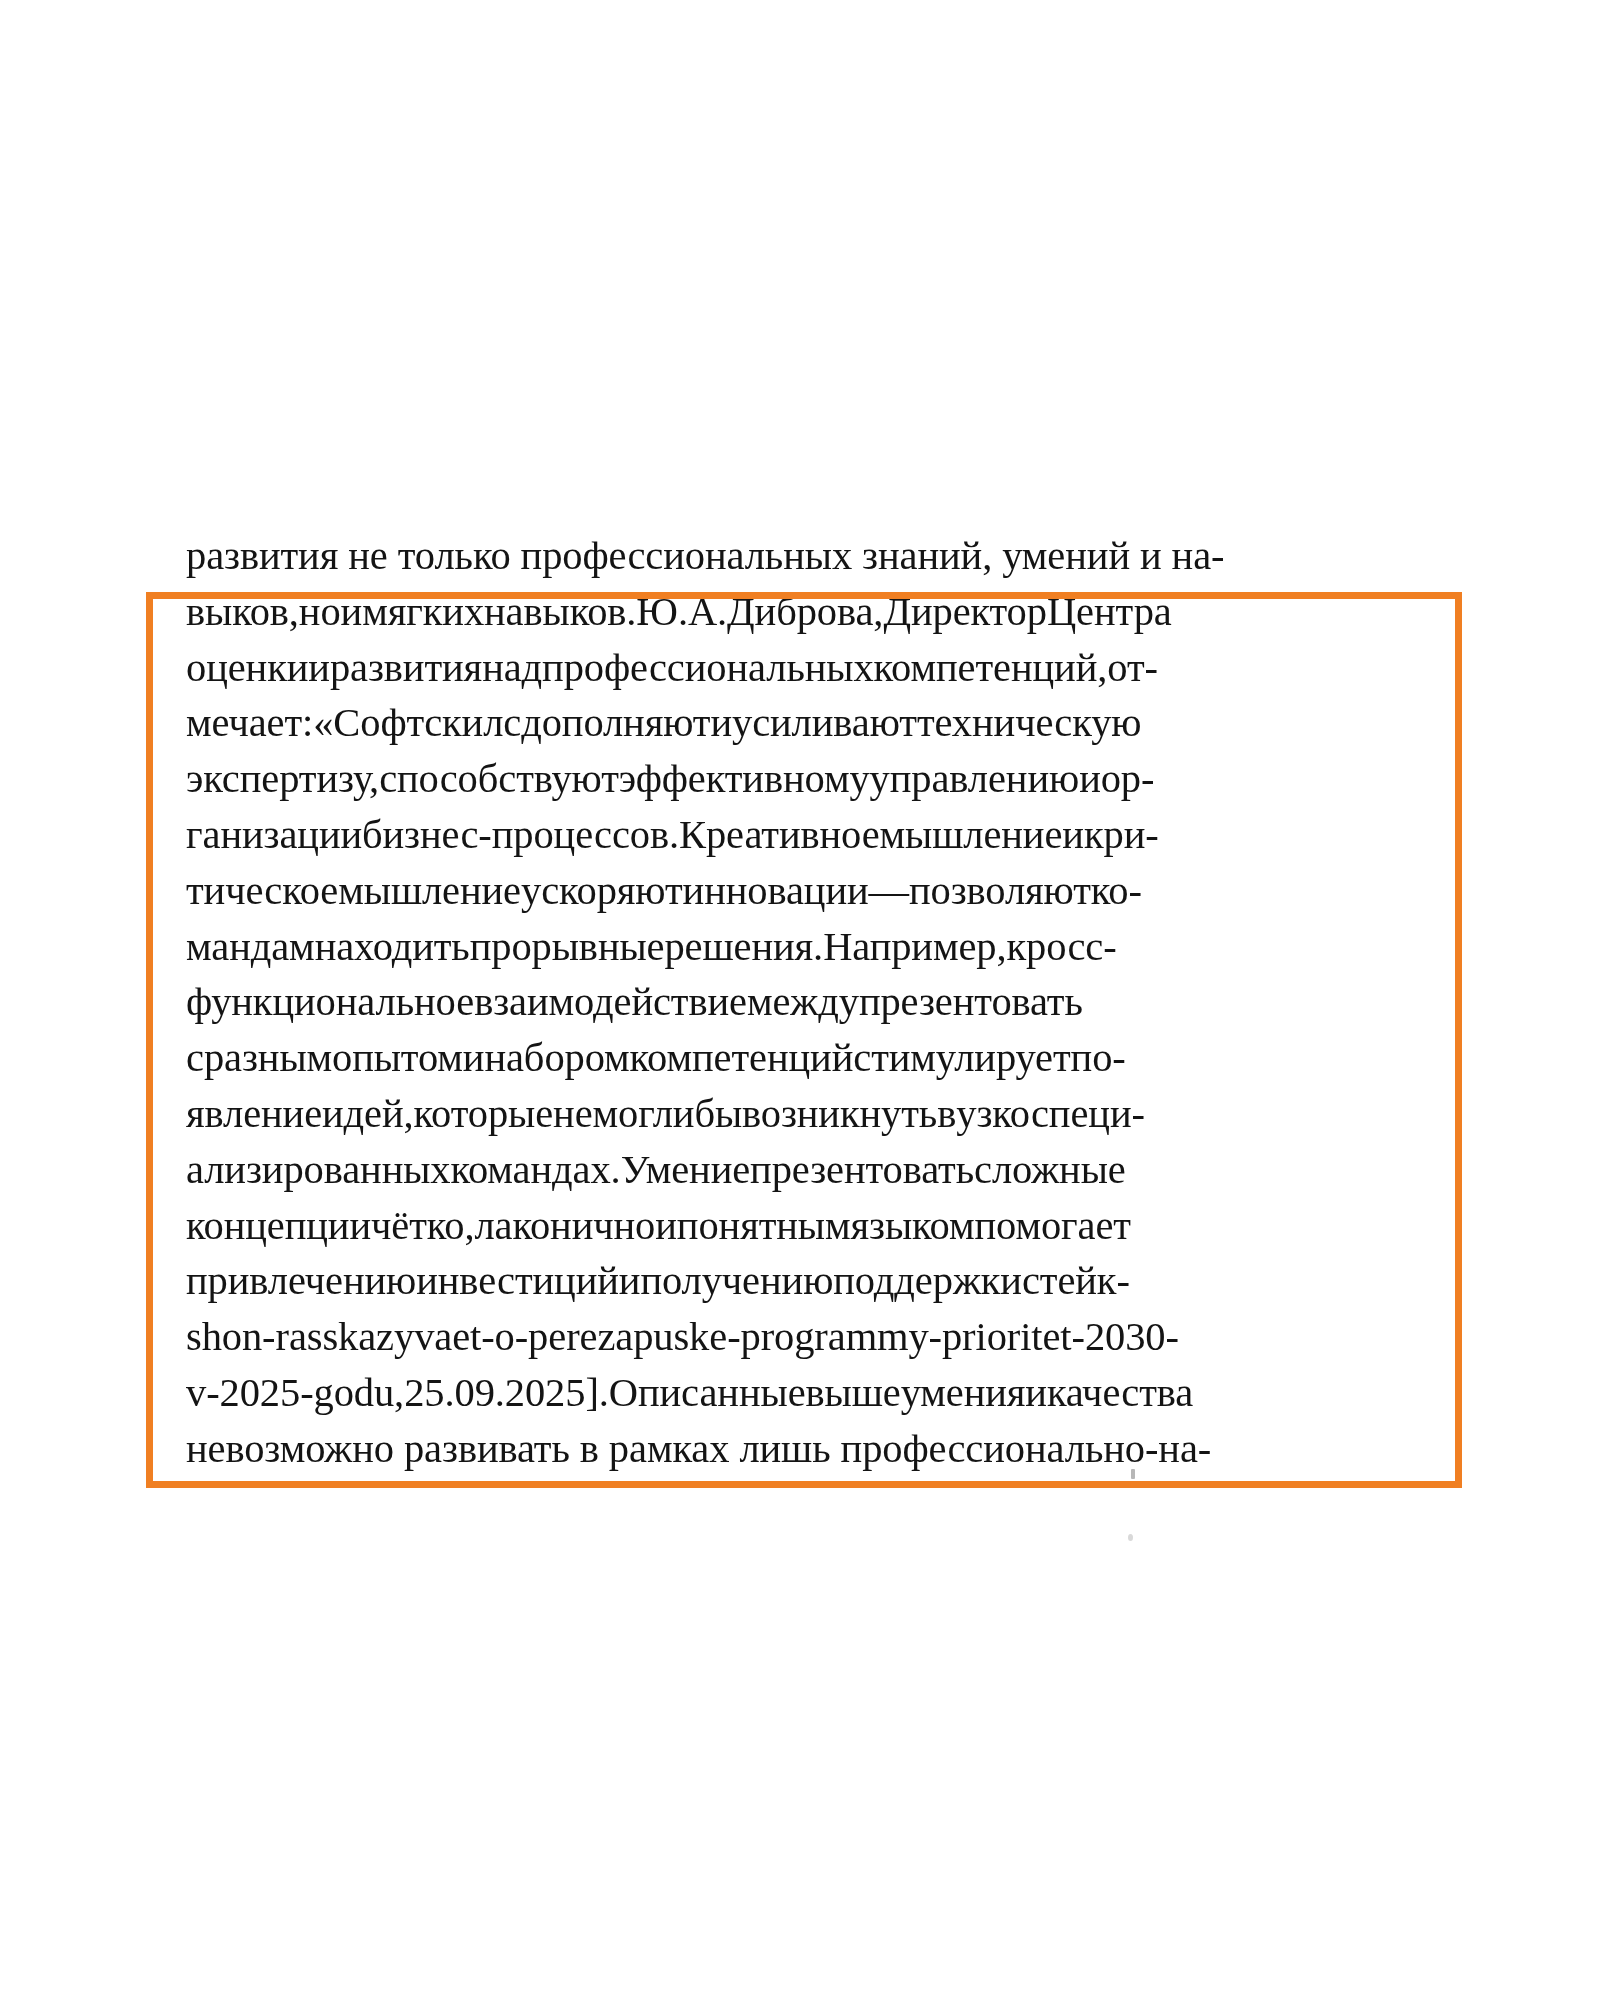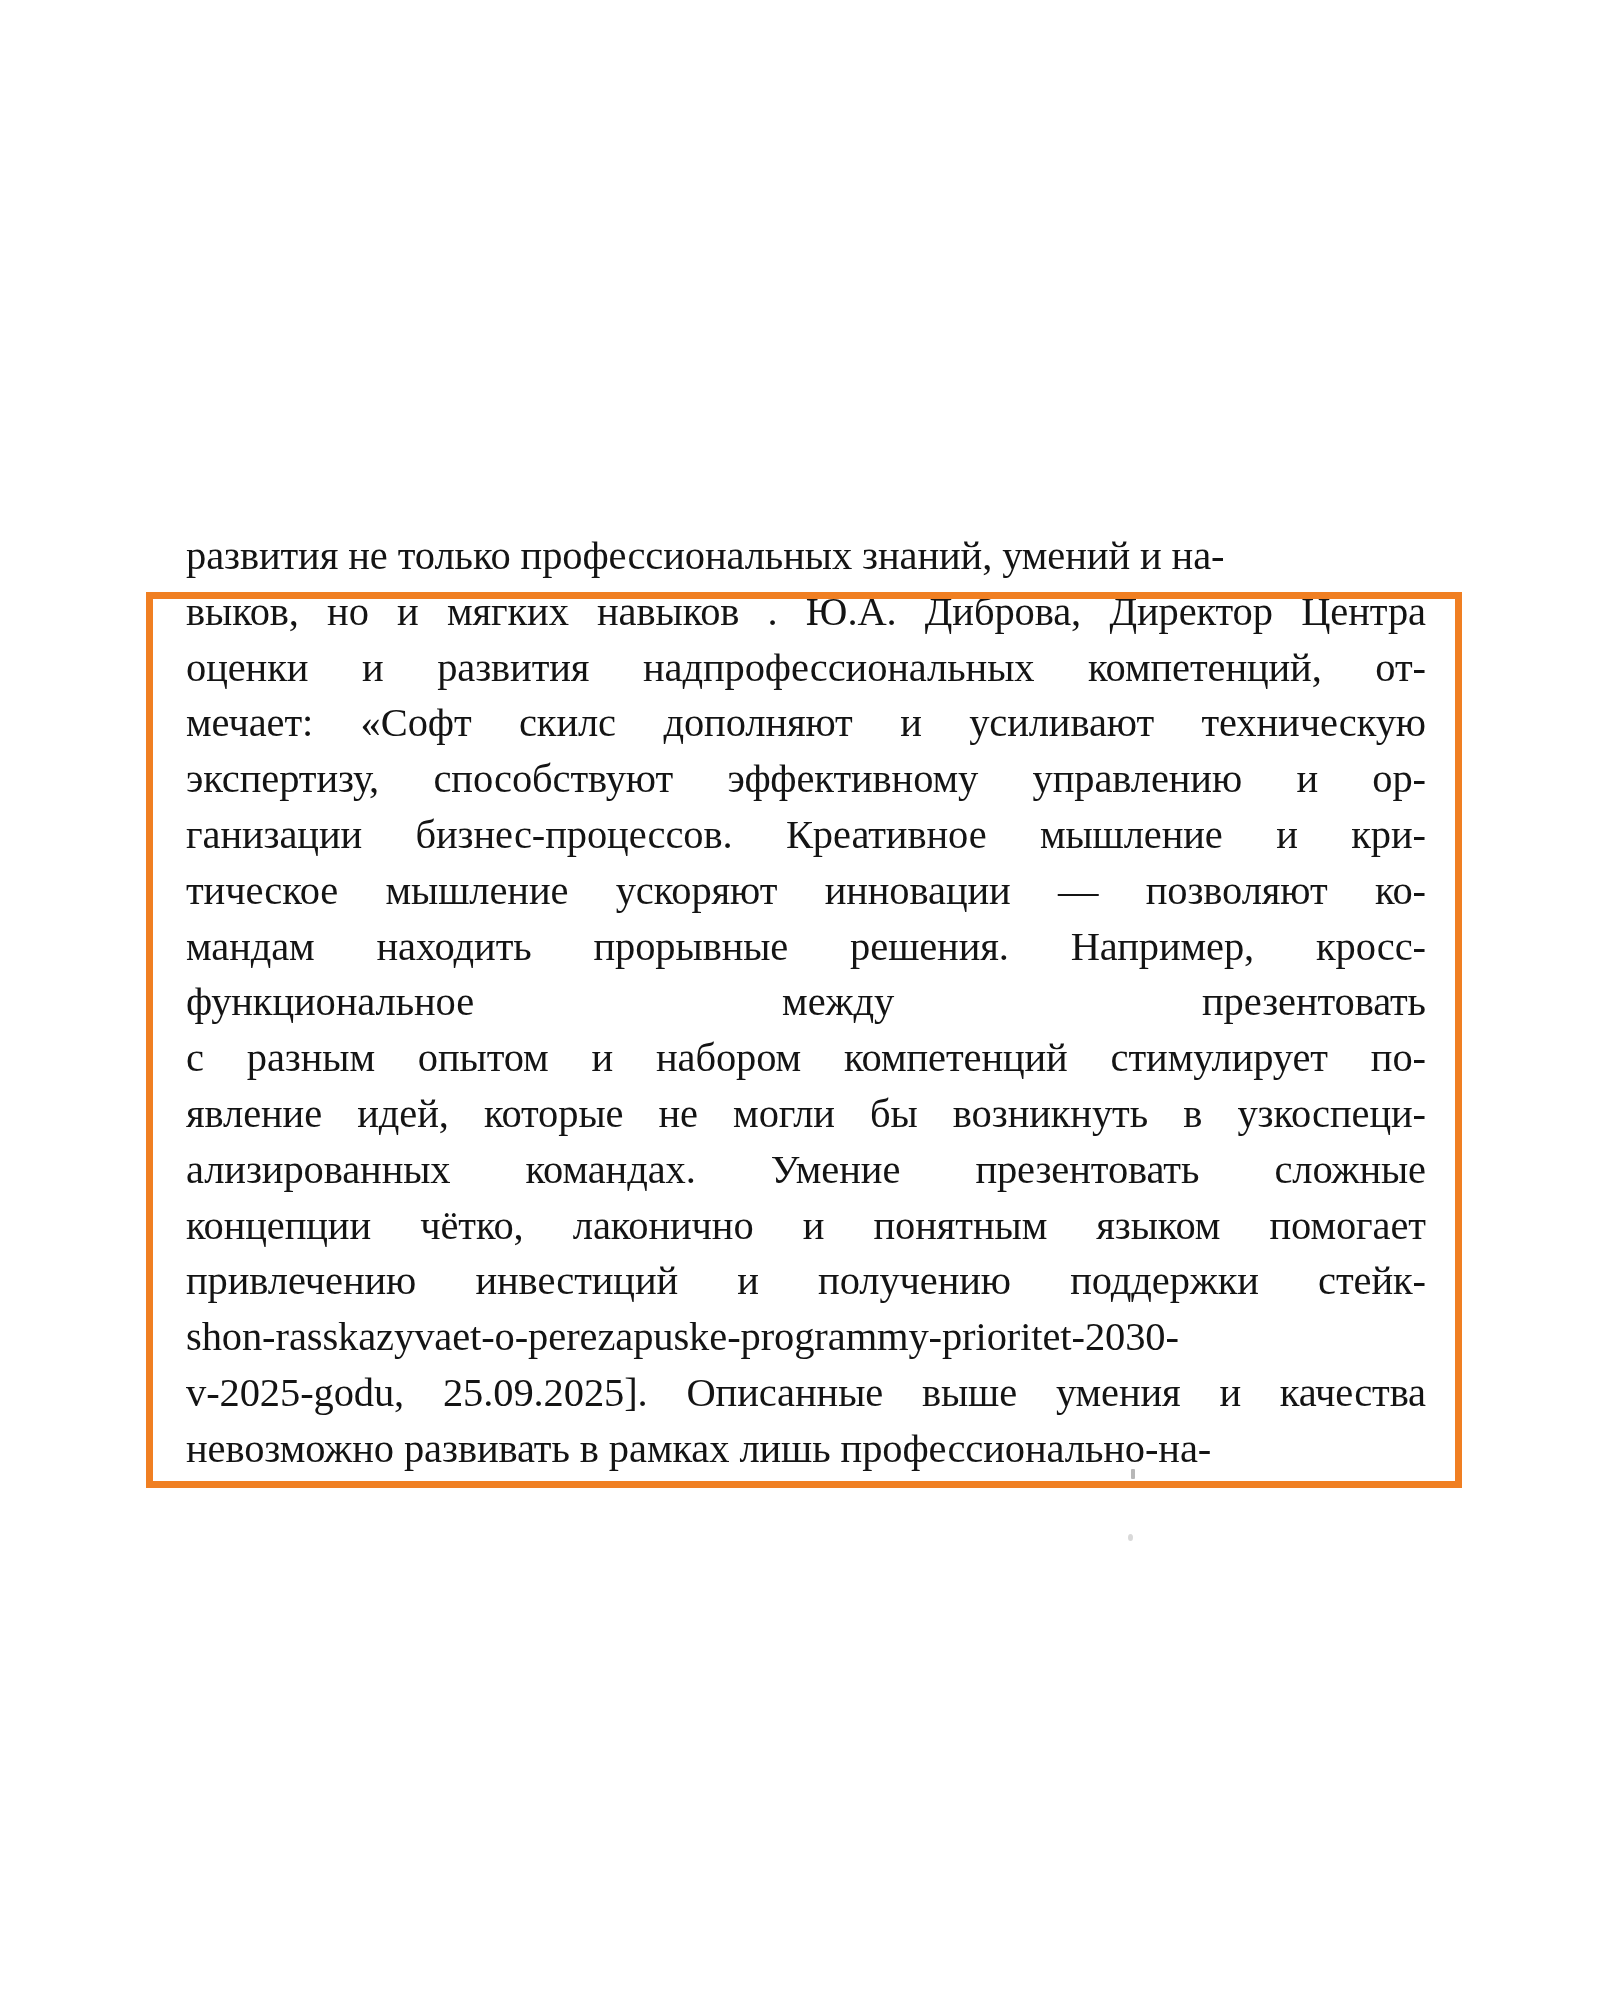--- a/index.html
+++ b/index.html
@@ -33,21 +33,20 @@
     -webkit-font-smoothing: antialiased;
   }
   #text-body .ln {
     display: block;
     white-space: nowrap;
     height: 55.8px;
   }
   
   #text-body .ln.just {
     display: flex;
-    justify-content: space-between;
   }
   #text-body .ln.just > span.w {
     white-space: pre;
   }
   #text-body .ln.last {
     display: block;
   }
   .ital {
   }
 
@@ -138,20 +137,21 @@
       <div class="ln just">
         <span class="w">мандам</span>
         <span class="w">находить</span>
         <span class="w">прорывные</span>
         <span class="w">решения.</span>
         <span class="w">Например,</span>
         <span class="w">кросс-</span>
       </div>
       <div class="ln just">
         <span class="w">функциональное</span>
+        <span class="w">взаимодействие</span>
         <span class="w">между</span>
         <span class="w">презентовать</span>
       </div>
       <div class="ln just">
         <span class="w">с</span>
         <span class="w">разным</span>
         <span class="w">опытом</span>
         <span class="w">и</span>
         <span class="w">набором</span>
         <span class="w">компетенций</span>

